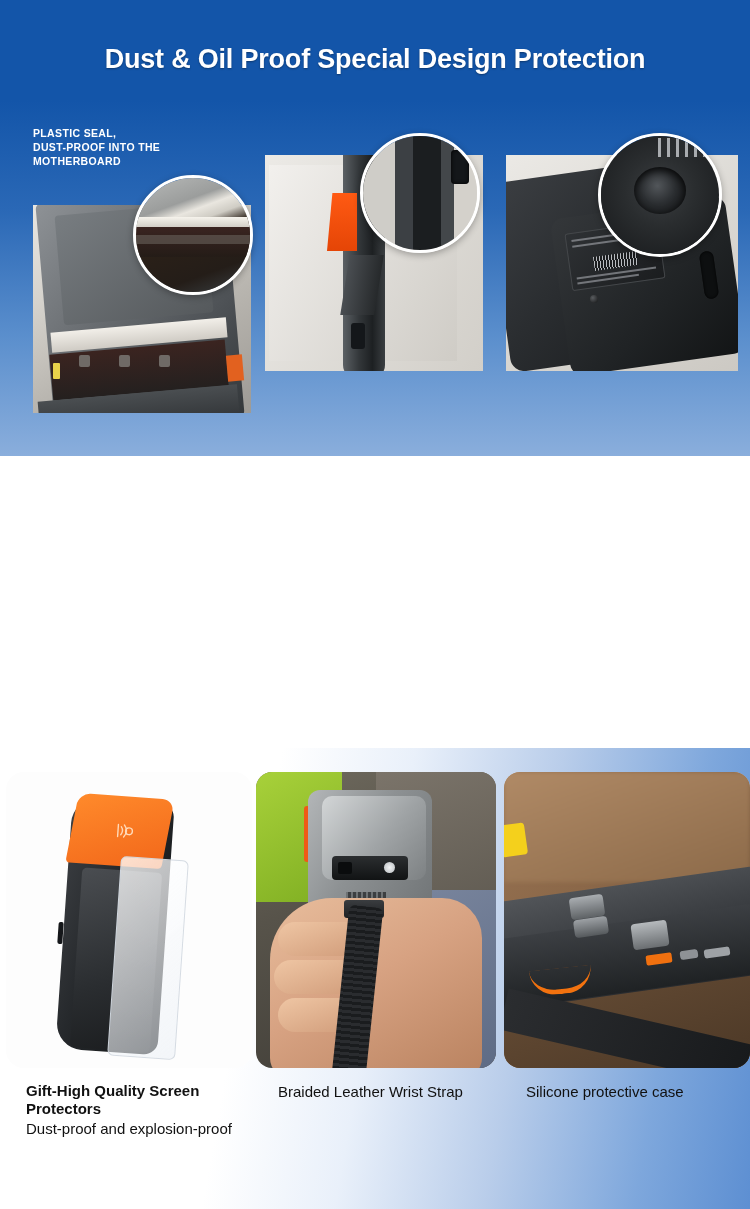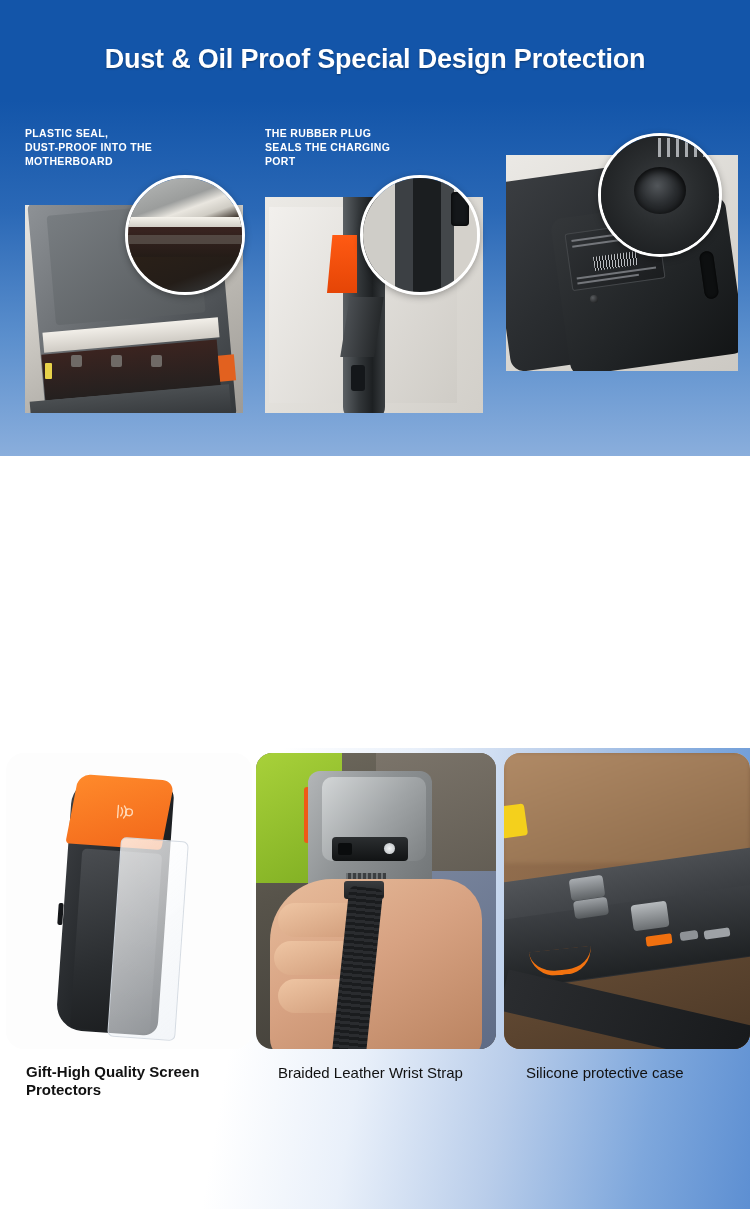--- a/index.html
+++ b/index.html
@@ -19,21 +19,21 @@
     overflow:hidden;
   }
   .protection-title {
     position:absolute; left:0; top:44px; width:750px;
     text-align:center;
     font-size:27px; font-weight:bold; color:#ffffff;
     letter-spacing:-0.2px;
     text-shadow:0 1px 2px rgba(0,0,0,0.35);
   }
   .feature { position:absolute; top:127px; }
-  .feature-1 { left:25px; width:232px; }
+  .feature-1 { left:33px; width:232px; }
   .feature-2 { left:265px; width:232px; }
   .feature-3 { left:506px; width:232px; }
   .feature-label {
     font-size:10.5px; font-weight:bold; color:#ffffff;
     line-height:1.32; letter-spacing:0.35px;
     text-transform:uppercase;
     min-height:42px;
   }
   .photo-wrap {
     position:relative; margin-top:6px; width:218px; height:240px;
@@ -143,21 +143,21 @@
     color:#111111; font-size:25px; line-height:60px;
     transform:scaleX(0.94); transform-origin:center;
   }
 
   
   .cards-section {
     position:absolute; left:0; top:748px; width:750px; height:461px;
     background:linear-gradient(100deg,#ffffff 0%,#ffffff 34%,#e9f0fa 50%,#b9cdea 68%,#7ea7dc 86%,#5d8fd2 100%);
     overflow:hidden;
   }
-  .card { position:absolute; top:5px; }
+  .card { position:absolute; top:24px; }
   .card-1 { left:6px; width:246px; }
   .card-2 { left:256px; width:240px; }
   .card-3 { left:504px; width:246px; }
   .card-photo {
     position:relative; width:100%; height:296px;
     border-radius:16px; overflow:hidden;
     background:#ffffff;
   }
   .card-1 .card-photo { border-radius:18px; }
   .card-caption { margin-top:14px; padding:0 20px; color:#111111; }
@@ -289,23 +289,20 @@
           <div class="mag-inner mg1">
             <div class="bar" style="top:34%;height:9%;background:linear-gradient(180deg,#f6f3ec,#d3cfc7);"></div>
             <div class="bar" style="top:43%;height:26%;background:linear-gradient(180deg,#3a2420,#241c17);"></div>
             <div class="bar" style="top:50%;height:8%;background:#6d6761;opacity:.55;"></div>
           </div>
         </div>
       </div>
     </div>
 
     <div class="feature feature-2">
-      <div class="feature-label" style="white-space:pre-line">THE RUBBER PLUG
-SEALS THE CHARGING
-PORT</div>
       <div class="photo-wrap">
         <div class="photo">
           <div class="ph2-bg"></div>
           <div class="ph2-card"></div>
           <div class="ph2-device"></div>
           <div class="ph2-orange"></div>
           <div class="ph2-neck"></div>
           <div class="ph2-port2"></div>
         </div>
         <div class="magnifier mag-2">
@@ -358,20 +355,21 @@
           <svg width="22" height="18" viewBox="0 0 22 18">
             <path d="M4 3 L4 15 M7 5 Q10 9 7 13 M10 3 Q15 9 10 15" stroke="#ffd9b8" stroke-width="1.4" fill="none" stroke-linecap="round"></path>
             <circle cx="15" cy="9" r="3.4" fill="none" stroke="#ffd9b8" stroke-width="1.4"></circle>
           </svg>
         </span>
         <div class="a1-film"></div>
         <div class="a1-btn"></div>
       </div>
       <div class="card-caption">
         <div class="cap-strong">Gift-High Quality Screen Protectors</div>
+        <div class="cap-normal">Dust-proof and explosion-proof</div>
       </div>
     </div>
 
     <div class="card card-2">
       <div class="card-photo">
         <div class="a2-bg"></div>
         <div class="a2-green"></div>
         <div class="a2-wall"></div>
         <div class="a2-jeans"></div>
         <div class="a2-orange"></div>

